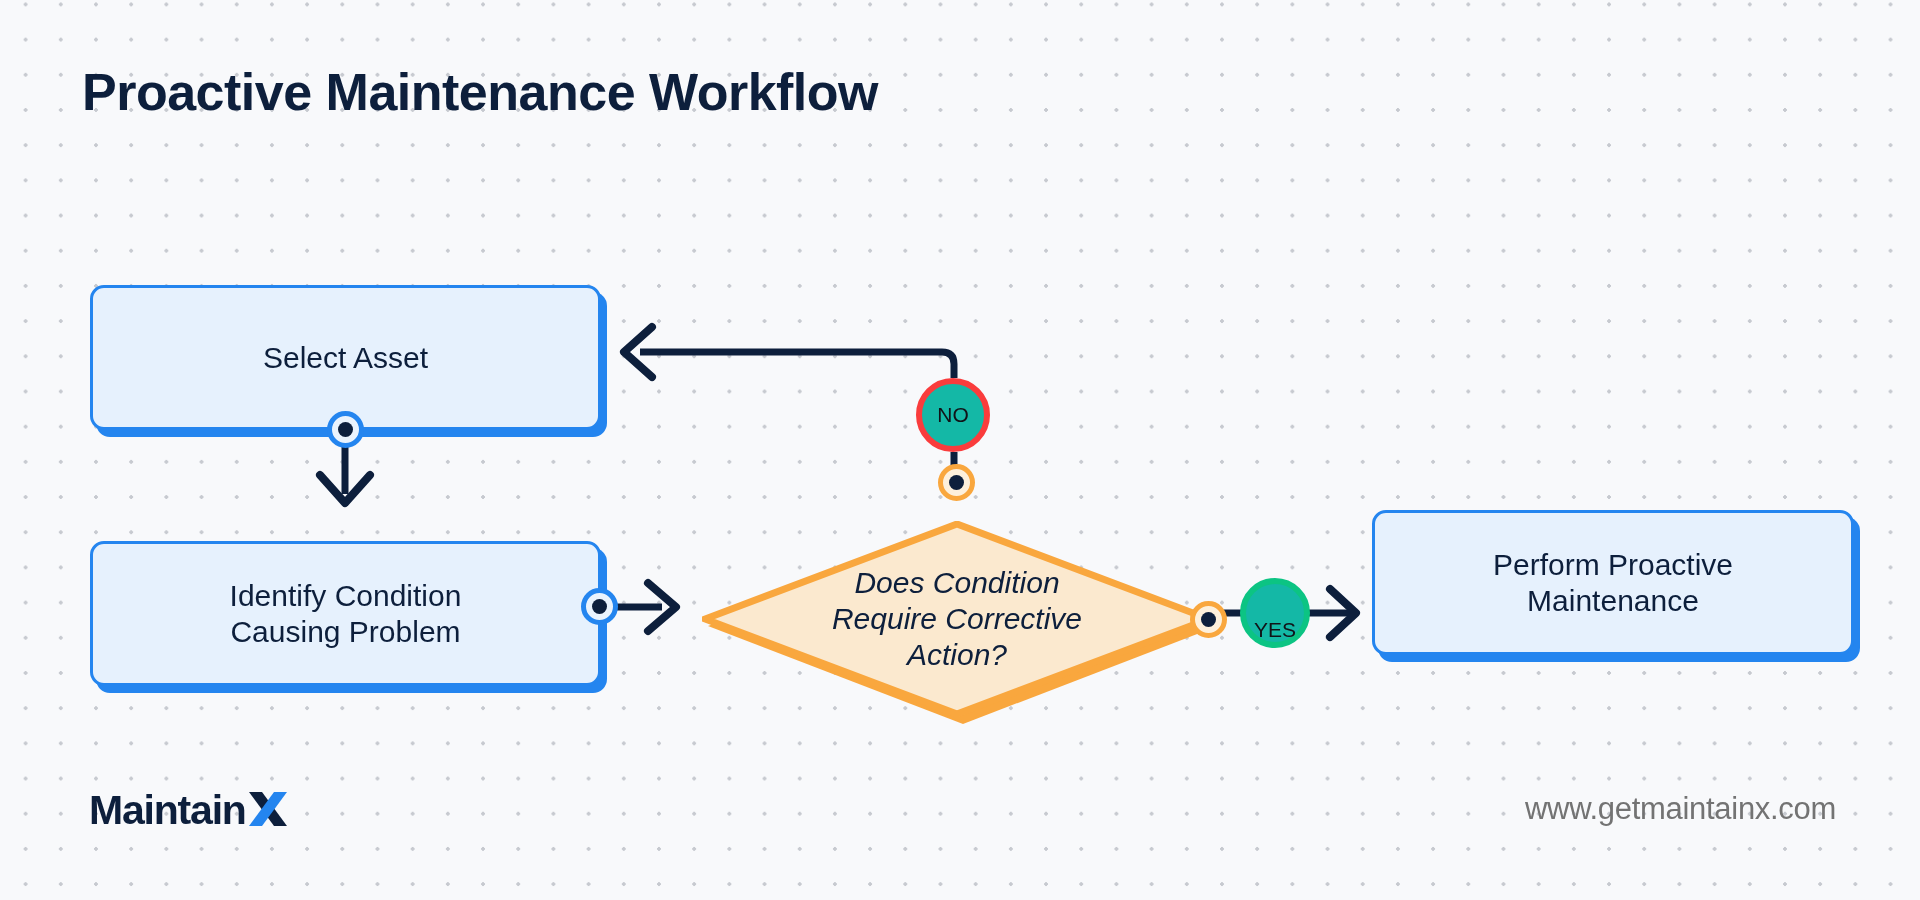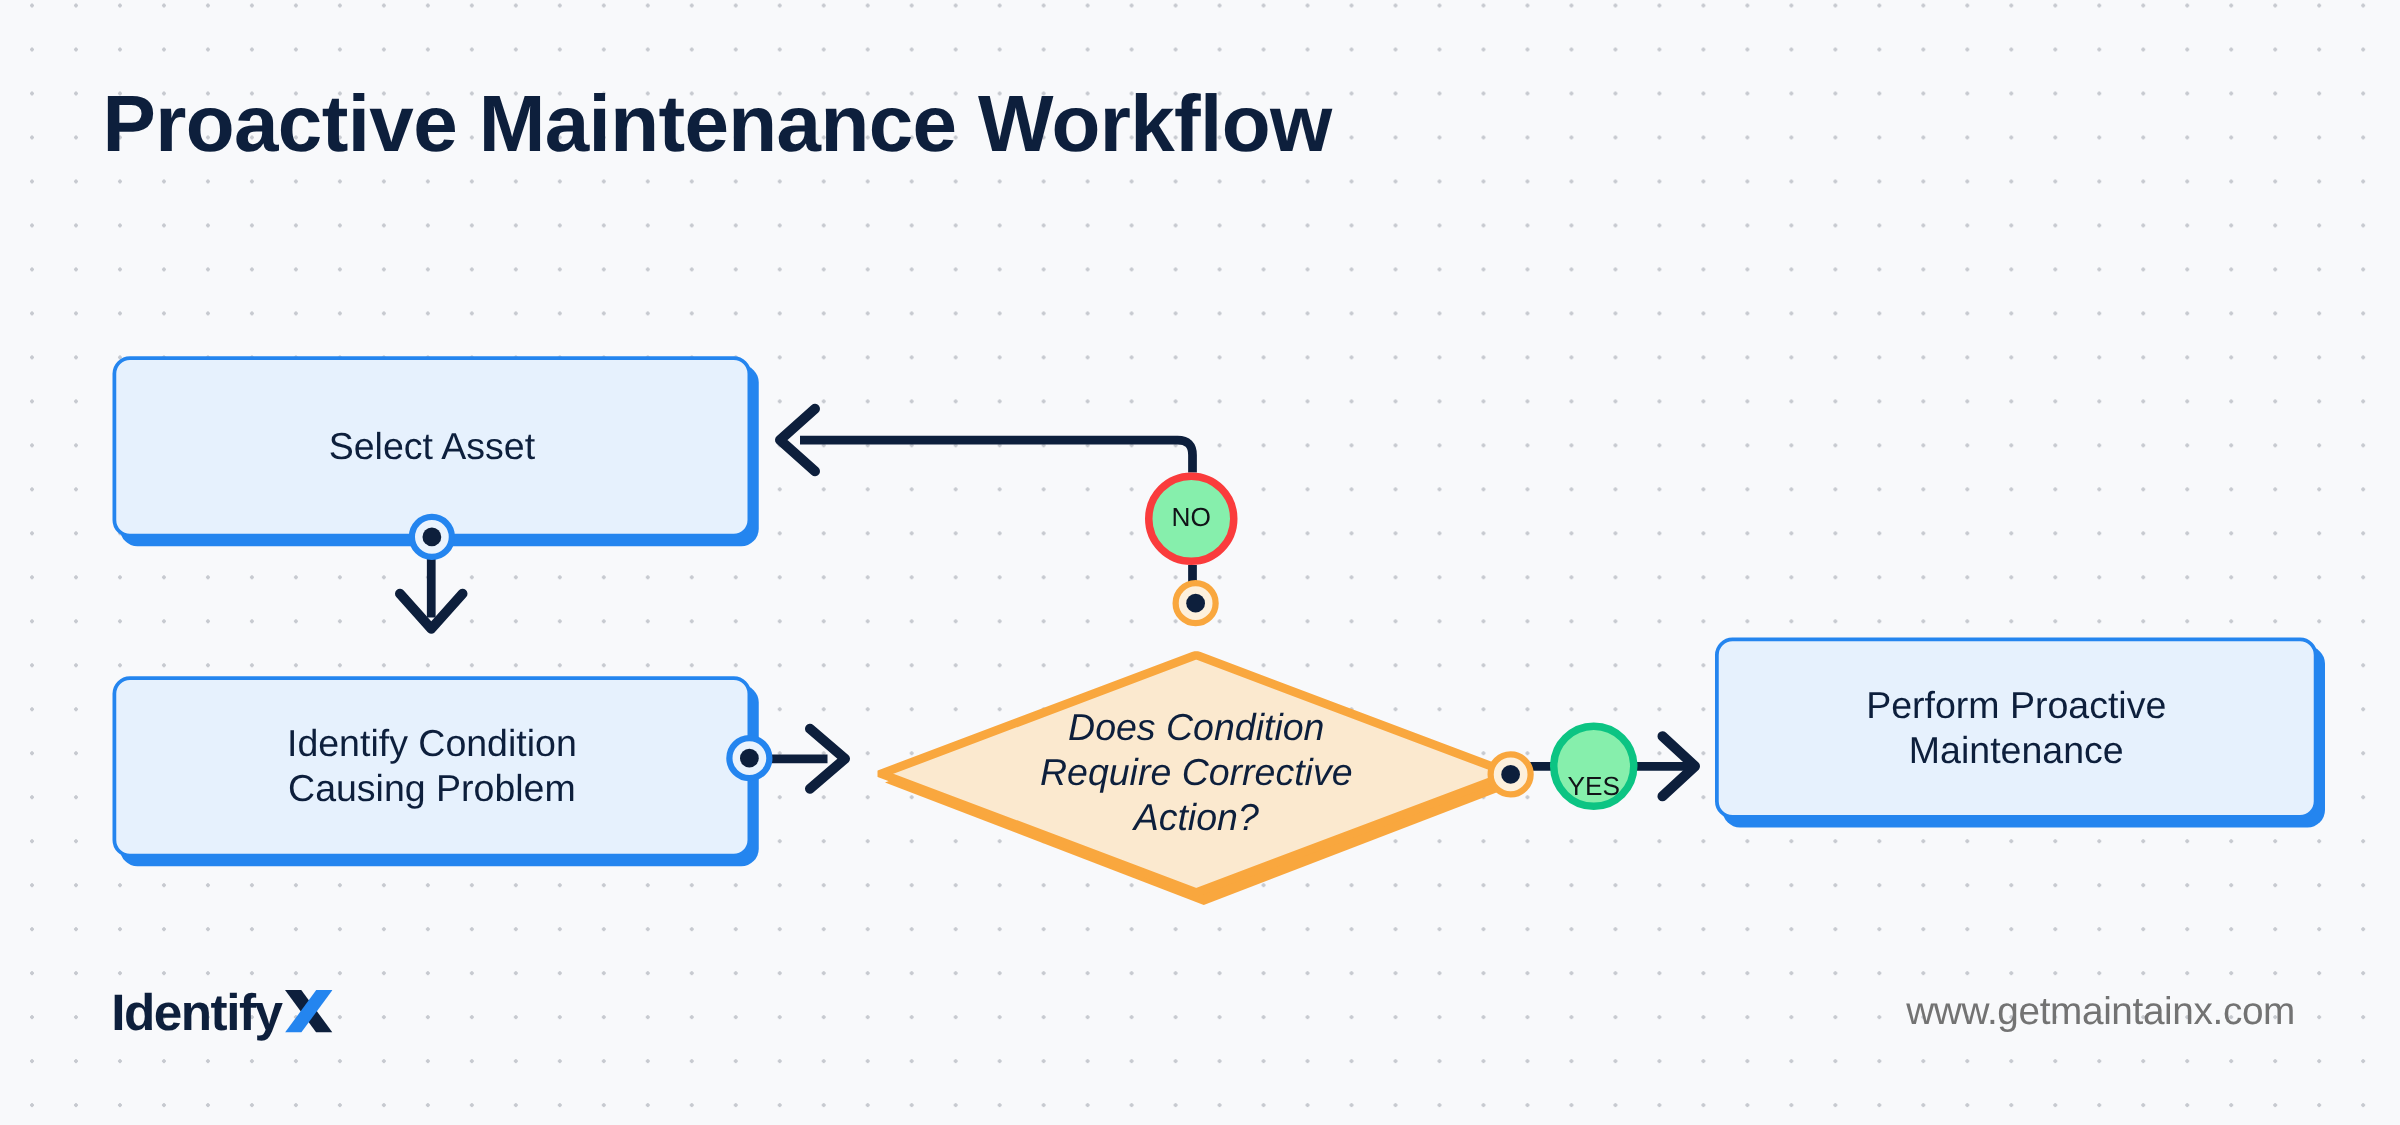--- a/index.html
+++ b/index.html
@@ -18,21 +18,21 @@
     background-size: 35.2px 35.2px;
     background-position: 8px 22px;
     position: relative;
   }
 
   
   #page-title {
     position: absolute;
     left: 82px;
     top: 62px;
-    font-size: 64px;
+    font-size: 52px;
     font-weight: bold;
     letter-spacing: -0.5px;
     color: #0d1f3c;
     white-space: nowrap;
   }
 
   
   #flow-canvas {
     position: absolute;
     inset: 0;
@@ -133,21 +133,21 @@
     font-style: italic;
   }
 
   
   .branch-badge {
     position: absolute;
     border-radius: 50%;
     display: flex;
     align-items: center;
     justify-content: center;
-    background: #86efac;
+    background: #14b8a6;
     font-size: 21px;
     color: #111318;
     z-index: 6;
   }
   #badge-no {
     left: 916px;
     top: 378px;
     width: 74px;
     height: 74px;
     border: 6px solid #fa3c3c;
@@ -301,21 +301,21 @@
   </div>
   <div class="port port-orange" id="port-decision-top">
     <span class="port-inner"></span>
   </div>
   <div class="port port-orange" id="port-decision-right">
     <span class="port-inner"></span>
   </div>
 </div>
 
 <div id="brand-logo">
-  <span>Identify</span>
+  <span>Maintain</span>
   <span class="logo-x-wrap">
     <svg width="38" height="34" viewBox="0 0 38 34" xmlns="http://www.w3.org/2000/svg">
       <polygon points="0,0 13,0 38,34 25,34" fill="#0d1f3c"></polygon>
       <polygon points="38,0 25,0 0,34 13,34" fill="#2485ef"></polygon>
     </svg>
   </span>
 </div>
 
 <div id="site-url">www.getmaintainx.com</div>
 

